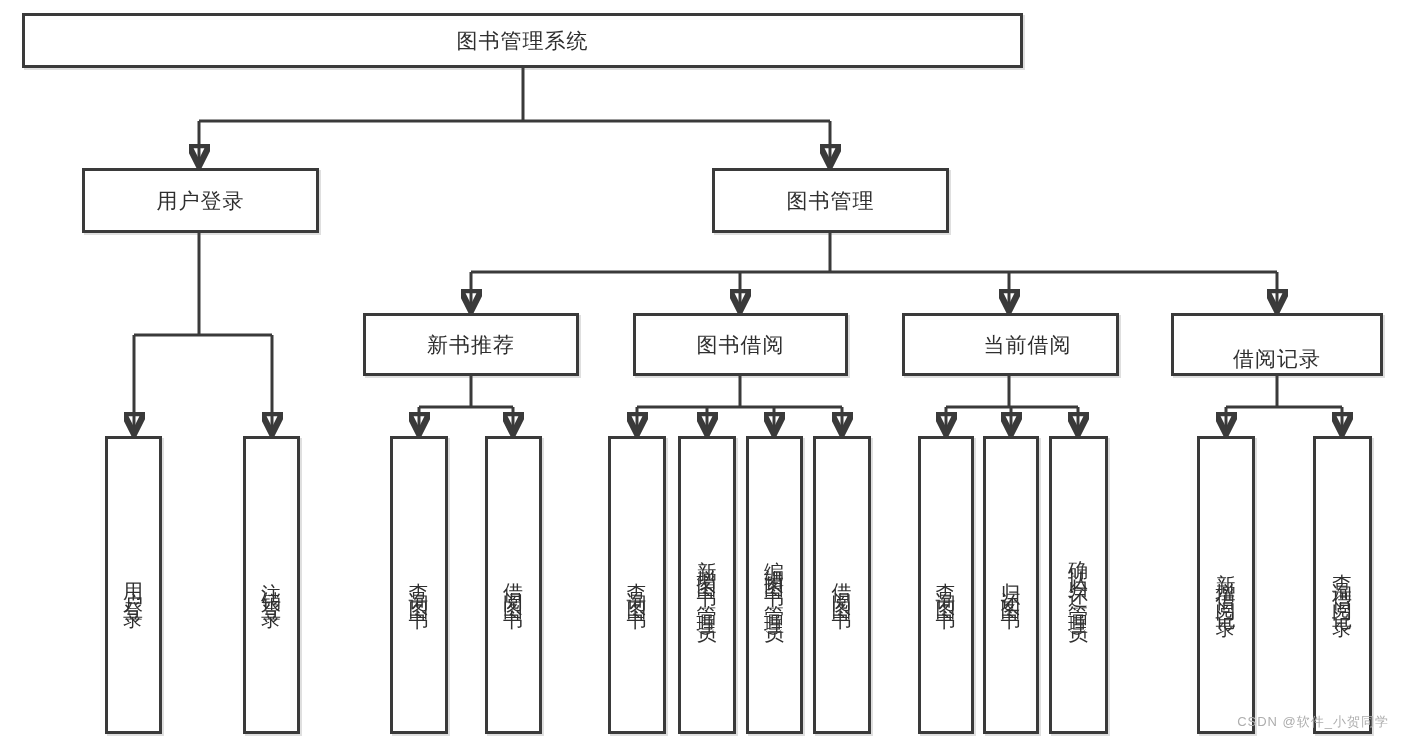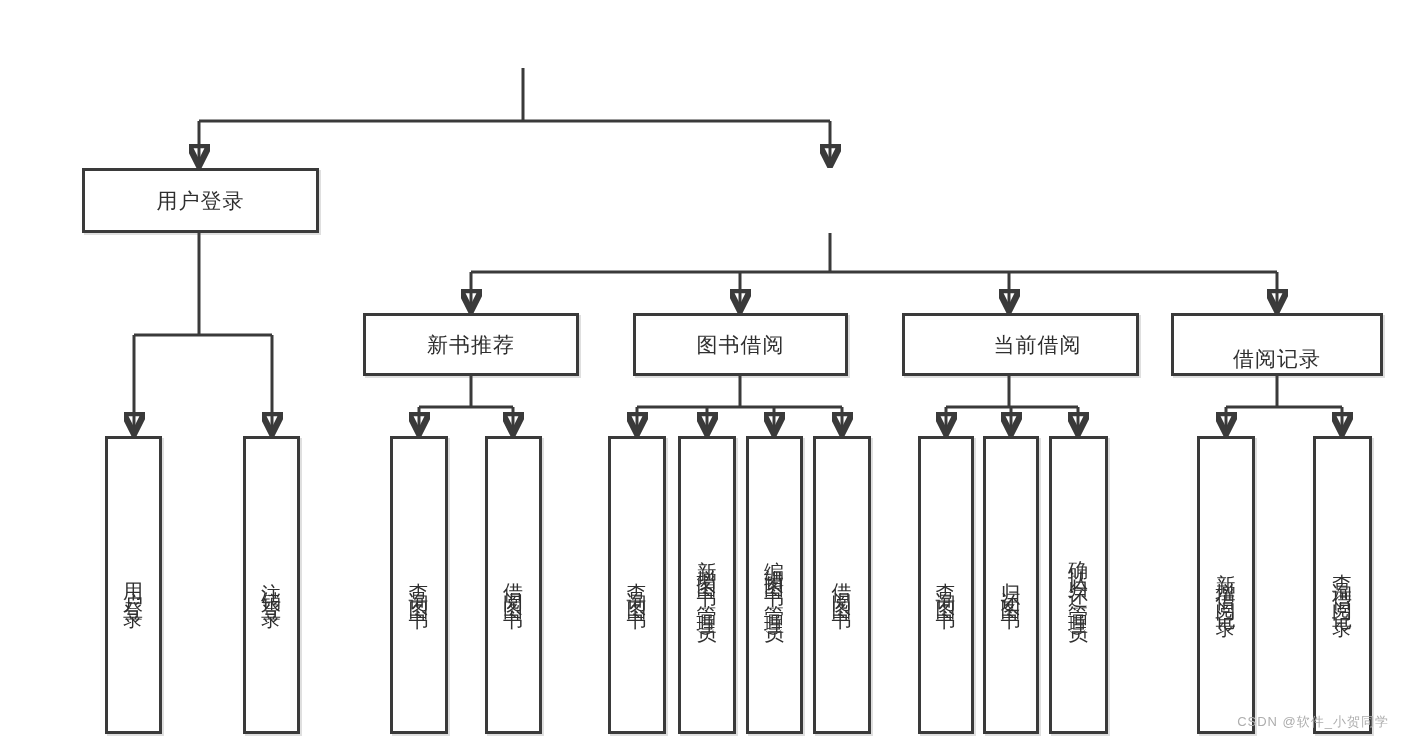--- a/index.html
+++ b/index.html
@@ -99,32 +99,38 @@
     <path d="M1009,376 V407 M946,407 H1078"></path>
     <path d="M946,407 V432" marker-end="url(#arw)"></path>
     <path d="M1011,407 V432" marker-end="url(#arw)"></path>
     <path d="M1078,407 V432" marker-end="url(#arw)"></path>
 
     <path d="M1277,376 V407 M1226,407 H1342"></path>
     <path d="M1226,407 V432" marker-end="url(#arw)"></path>
     <path d="M1342,407 V432" marker-end="url(#arw)"></path>
   </svg>
 
+  <div class="node h" style="left:22px; top:13px; width:1001px; height:55px;">
+    <span>图书管理系统</span>
+  </div>
 
   <div class="node h" style="left:82px; top:168px; width:237px; height:65px;">
     <span>用户登录</span>
+  </div>
+  <div class="node h" style="left:712px; top:168px; width:237px; height:65px;">
+    <span>图书管理</span>
   </div>
 
   <div class="node h" style="left:363px; top:313px; width:216px; height:63px;">
     <span>新书推荐</span>
   </div>
   <div class="node h" style="left:633px; top:313px; width:215px; height:63px;">
     <span>图书借阅</span>
   </div>
-  <div class="node h" style="left:902px; top:313px; width:237px; height:63px;padding-left:34px;">
+  <div class="node h" style="left:902px; top:313px; width:217px; height:63px;padding-left:34px;">
     <span>当前借阅</span>
   </div>
   <div class="node h" style="left:1171px; top:313px; width:212px; height:63px;align-items:flex-end;">
     <span>借阅记录</span>
   </div>
 
   <div class="node v" style="left:105px; top:436px; width:57px; height:298px;">
     <span>用户登录</span>
   </div>
   <div class="node v" style="left:243px; top:436px; width:57px; height:298px;">

